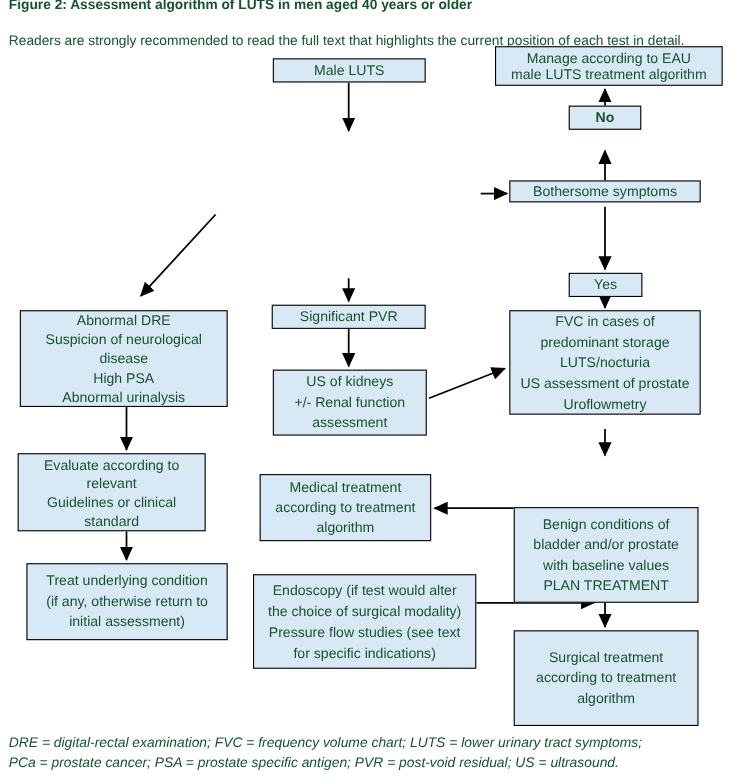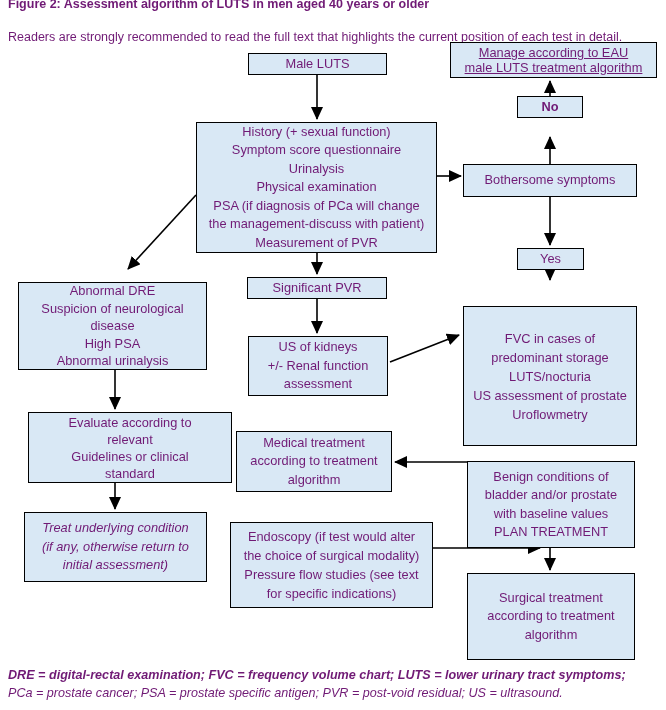--- a/index.html
+++ b/index.html
@@ -1,21 +1,21 @@
 <!DOCTYPE html>
 <html><head>
 <meta charset="utf-8">
 <style>
   html,body{margin:0;padding:0;background:#ffffff;}
   #stage{
     position:relative;
     width:666px;height:710px;
     background:#ffffff;
     font-family:"Liberation Sans", sans-serif;
-    color:#701a75;
+    color:#14532d;
     overflow:hidden;
   }
   .fig-title{
     position:absolute;left:8px;top:-3px;width:650px;
     font-size:12.5px;font-weight:bold;line-height:14px;
     white-space:nowrap;overflow:hidden;
   }
   .fig-subtitle{
     position:absolute;left:8px;top:30px;width:656px;
     font-size:12.5px;line-height:14px;
@@ -84,61 +84,54 @@
       <line x1="433" y1="548" x2="540" y2="548" marker-end="url(#ah)"></line>
 
       <line x1="115" y1="370" x2="115" y2="409" marker-end="url(#ah)"></line>
 
       <line x1="115" y1="483" x2="115" y2="509" marker-end="url(#ah)"></line>
     </g>
   </svg>
 
   <div class="node" style="left:248px;top:53px;width:139px;height:22px;">Male LUTS</div>
 
-  <div class="node small" style="left:450px;top:42px;width:207px;height:36px;text-decoration:underline;">Manage according to EAU
+  <div class="node small" style="left:450px;top:42px;width:207px;height:36px;">Manage according to EAU
 male LUTS treatment algorithm</div>
 
   <div class="node" style="left:517px;top:96px;width:66px;height:22px;font-weight:bold;">No</div>
 
-  <div class="node" style="left:196px;top:122px;width:241px;height:131px;">History (+ sexual function)
-Symptom score questionnaire
-Urinalysis
-Physical examination
-PSA (if diagnosis of PCa will change
-the management-discuss with patient)
-Measurement of PVR</div>
 
-  <div class="node" style="left:463px;top:164px;width:174px;height:33px;">Bothersome symptoms</div>
+  <div class="node" style="left:463px;top:164px;width:174px;height:20px;">Bothersome symptoms</div>
 
   <div class="node" style="left:517px;top:248px;width:67px;height:22px;">Yes</div>
 
   <div class="node" style="left:247px;top:277px;width:140px;height:22px;">Significant PVR</div>
 
   <div class="node" style="left:18px;top:282px;width:189px;height:88px;line-height:17.5px;">Abnormal DRE
 Suspicion of neurological
 disease
 High PSA
 Abnormal urinalysis</div>
 
   <div class="node" style="left:248px;top:336px;width:140px;height:60px;">US of kidneys
 +/- Renal function
 assessment</div>
 
-  <div class="node" style="left:463px;top:282px;width:174px;height:140px;line-height:19px;margin-top:24px;">FVC in cases of
+  <div class="node" style="left:463px;top:282px;width:174px;height:95px;line-height:19px;">FVC in cases of
 predominant storage
 LUTS/nocturia
 US assessment of prostate
 Uroflowmetry</div>
 
-  <div class="node" style="left:28px;top:412px;width:204px;height:71px;line-height:17px;">Evaluate according to
+  <div class="node" style="left:16px;top:412px;width:171px;height:71px;line-height:17px;">Evaluate according to
 relevant
 Guidelines or clinical
 standard</div>
 
-  <div class="node" style="left:24px;top:512px;width:183px;height:70px;font-style:italic;">Treat underlying condition
+  <div class="node" style="left:24px;top:512px;width:183px;height:70px;">Treat underlying condition
 (if any, otherwise return to
 initial assessment)</div>
 
   <div class="node" style="left:236px;top:431px;width:156px;height:61px;">Medical treatment
 according to treatment
 algorithm</div>
 
   <div class="node" style="left:467px;top:417px;width:168px;height:87px;margin-top:44px;">Benign conditions of
 bladder and/or prostate
 with baseline values
@@ -146,16 +139,16 @@
 
   <div class="node" style="left:230px;top:522px;width:203px;height:86px;line-height:19px;">Endoscopy (if test would alter
 the choice of surgical modality)
 Pressure flow studies (see text
 for specific indications)</div>
 
   <div class="node" style="left:467px;top:573px;width:168px;height:87px;">Surgical treatment
 according to treatment
 algorithm</div>
 
-  <div class="footnote" style="top:666px;font-weight:bold;">DRE = digital-rectal examination; FVC = frequency volume chart; LUTS = lower urinary tract symptoms;</div>
+  <div class="footnote" style="top:666px;">DRE = digital-rectal examination; FVC = frequency volume chart; LUTS = lower urinary tract symptoms;</div>
   <div class="footnote" style="top:684px;">PCa = prostate cancer; PSA = prostate specific antigen; PVR = post-void residual; US = ultrasound.</div>
 
 </div>
 
 </body></html>

